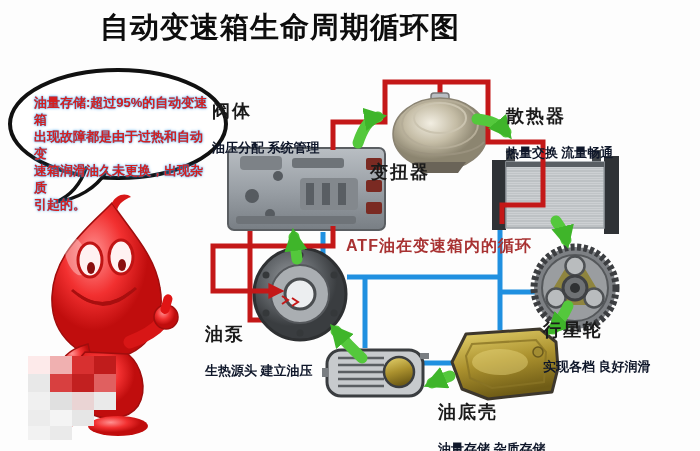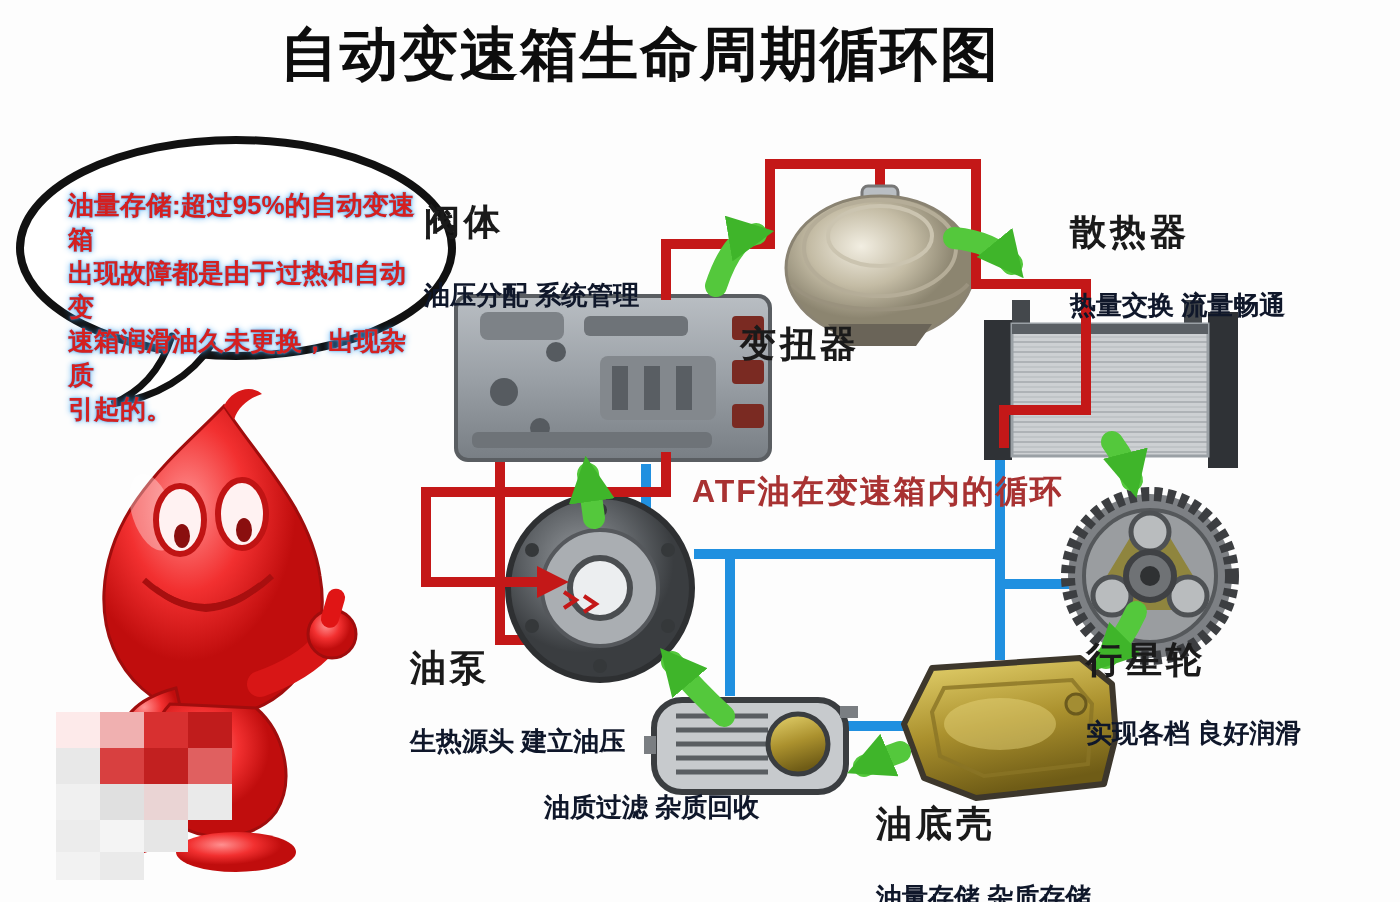--- a/index.html
+++ b/index.html
@@ -1,19 +1,19 @@
 <!DOCTYPE html>
 <html><head>
 <meta charset="utf-8">
 <style>
   html,body{margin:0;padding:0;background:#fff;}
   #stage{position:relative;width:700px;height:451px;background:#fdfdfd;overflow:hidden;
          font-family:"Liberation Sans","DejaVu Sans",sans-serif;}
   #pipes-svg{position:absolute;left:0;top:0;}
-  .title{position:absolute;left:100px;top:8px;width:400px;text-align:right;
+  .title{position:absolute;left:100px;top:8px;width:400px;text-align:left;
          font-size:29px;font-weight:900;color:#0d0d0d;letter-spacing:1px;}
   .bubble-text{position:absolute;left:34px;top:94px;width:180px;
          font-size:13px;line-height:17px;font-weight:bold;color:#d42020;
          text-shadow:0 0 3px rgba(64,164,240,.95),0 0 1px rgba(64,164,240,.9);}
   .comp-label{position:absolute;}
   .comp-name{display:block;font-size:18px;font-weight:bold;color:#1a1a1a;letter-spacing:2px;}
   .comp-desc{display:block;font-size:13px;font-weight:bold;color:#0f172a;margin-top:16px;white-space:nowrap;}
   .center-caption{position:absolute;left:346px;top:236px;width:190px;
          font-size:16px;font-weight:bold;color:#a83232;letter-spacing:1px;}
 </style>
@@ -227,37 +227,36 @@
 
   <div class="comp-label" style="left:212px;top:99px;width:135px;">
     <span class="comp-name">阀体</span>
     <span class="comp-desc">油压分配 系统管理</span>
   </div>
 
   <div class="comp-label" style="left:370px;top:160px;width:135px;">
     <span class="comp-name">变扭器</span>
   </div>
 
-  <div class="comp-label" style="left:535px;top:104px;width:135px;">
+  <div class="comp-label" style="left:506px;top:104px;width:135px;font-family:Liberation Serif, serif;">
     <span class="comp-name">散热器</span>
     <span class="comp-desc">热量交换 流量畅通</span>
   </div>
 
   <div class="comp-label" style="left:543px;top:318px;width:135px;">
     <span class="comp-name">行星轮</span>
     <span class="comp-desc">实现各档 良好润滑</span>
   </div>
 
   <div class="comp-label" style="left:438px;top:400px;width:135px;">
     <span class="comp-name">油底壳</span>
     <span class="comp-desc">油量存储 杂质存储</span>
   </div>
 
   <div class="comp-label" style="left:272px;top:379px;width:132px;">
-    <span class="comp-desc">油质过滤 杂质回收</span>
   </div>
 
   <div class="comp-label" style="left:205px;top:322px;width:130px;">
     <span class="comp-name">油泵</span>
     <span class="comp-desc">生热源头 建立油压</span>
   </div>
 
 </div>
 
 </body></html>

